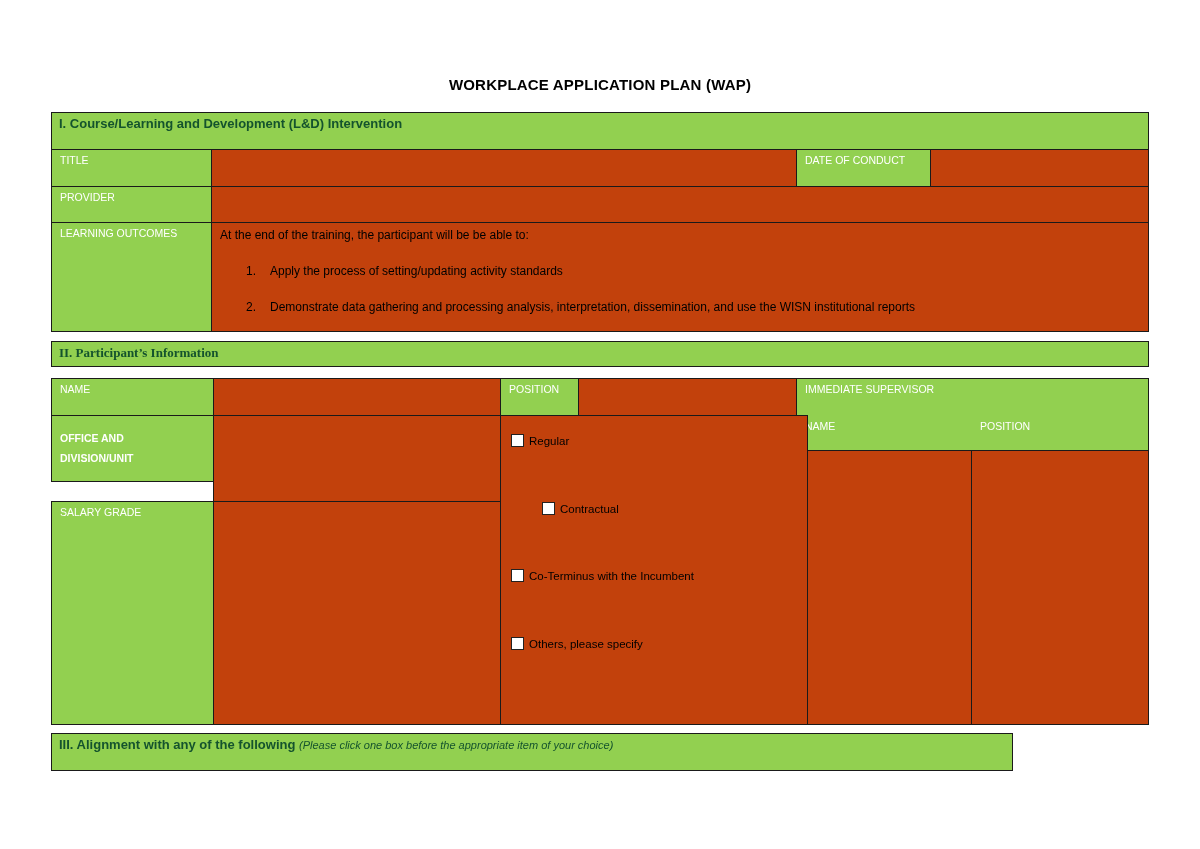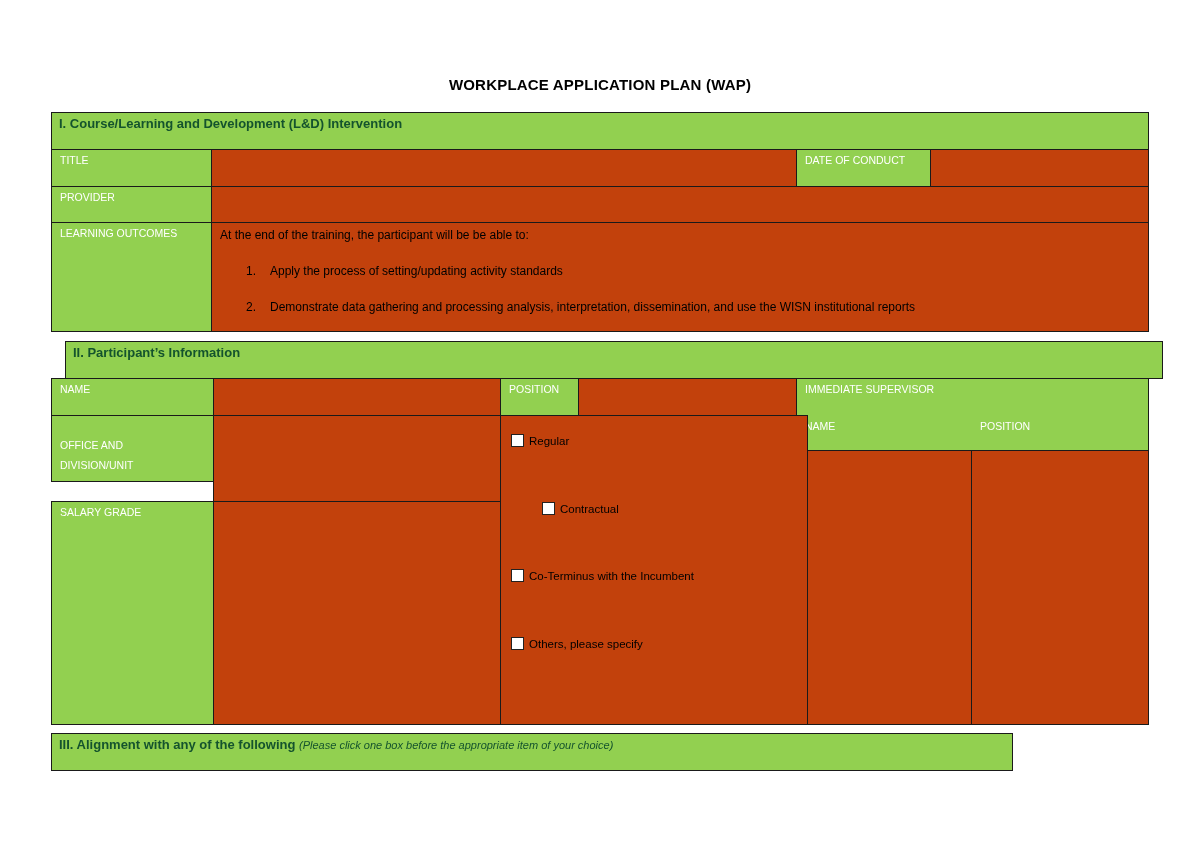--- a/index.html
+++ b/index.html
@@ -54,21 +54,21 @@
 <div class="abs val b" style="left:211px; top:222px; width:938px; height:110px;">
   <div class="txt" style="position:absolute; left:8px; top:5px;">At the end of the training, the participant will be be able to:</div>
   <div class="txt" style="position:absolute; left:34px; top:41px;">
     <span style="display:inline-block; width:24px;">1.</span><span>Apply the process of setting/updating activity standards</span>
   </div>
   <div class="txt" style="position:absolute; left:34px; top:77px;">
     <span style="display:inline-block; width:24px;">2.</span><span>Demonstrate data gathering and processing analysis, interpretation, dissemination, and use the WISN institutional reports</span>
   </div>
 </div>
 
-<div class="abs green b sec" style="left:65px; top:341px; width:1098px; height:38px;">
+<div class="abs green b sec" style="left:51px; top:341px; width:1098px; height:26px;font-family:Liberation Serif, serif;">
   <span>II. Participant’s Information</span>
 </div>
 
 <div class="abs green b lbl" style="left:51px; top:378px; width:163px; height:38px;">
   <span>NAME</span>
 </div>
 <div class="abs val b" style="left:213px; top:378px; width:288px; height:38px;">
   <span class="txt"></span>
 </div>
 <div class="abs green b lbl" style="left:500px; top:378px; width:79px; height:38px;">
@@ -79,21 +79,21 @@
 </div>
 
 <div class="abs green b lbl" style="left:796px; top:378px; width:353px; height:73px;">
   <span>IMMEDIATE SUPERVISOR</span>
   <span style="position:absolute; left:8px; top:41px;">NAME</span>
   <span style="position:absolute; left:183px; top:41px;">POSITION</span>
 </div>
 <div class="abs val b" style="left:796px; top:450px; width:176px; height:275px;"></div>
 <div class="abs val b" style="left:971px; top:450px; width:178px; height:275px;"></div>
 
-<div class="abs green b lbl" style="left:51px; top:415px; width:163px; height:67px; line-height:20px; padding-top:19px;">
+<div class="abs green b lbl" style="left:51px; top:415px; width:163px; height:67px; line-height:20px; padding-top:12px;font-weight:bold;">
   <div>OFFICE AND</div>
   <div>DIVISION/UNIT</div>
 </div>
 <div class="abs val b" style="left:213px; top:415px; width:288px; height:87px;"></div>
 
 <div class="abs green b lbl" style="left:51px; top:501px; width:163px; height:224px;">
   <span>SALARY GRADE</span>
 </div>
 <div class="abs val b" style="left:213px; top:501px; width:288px; height:224px;"></div>
 

